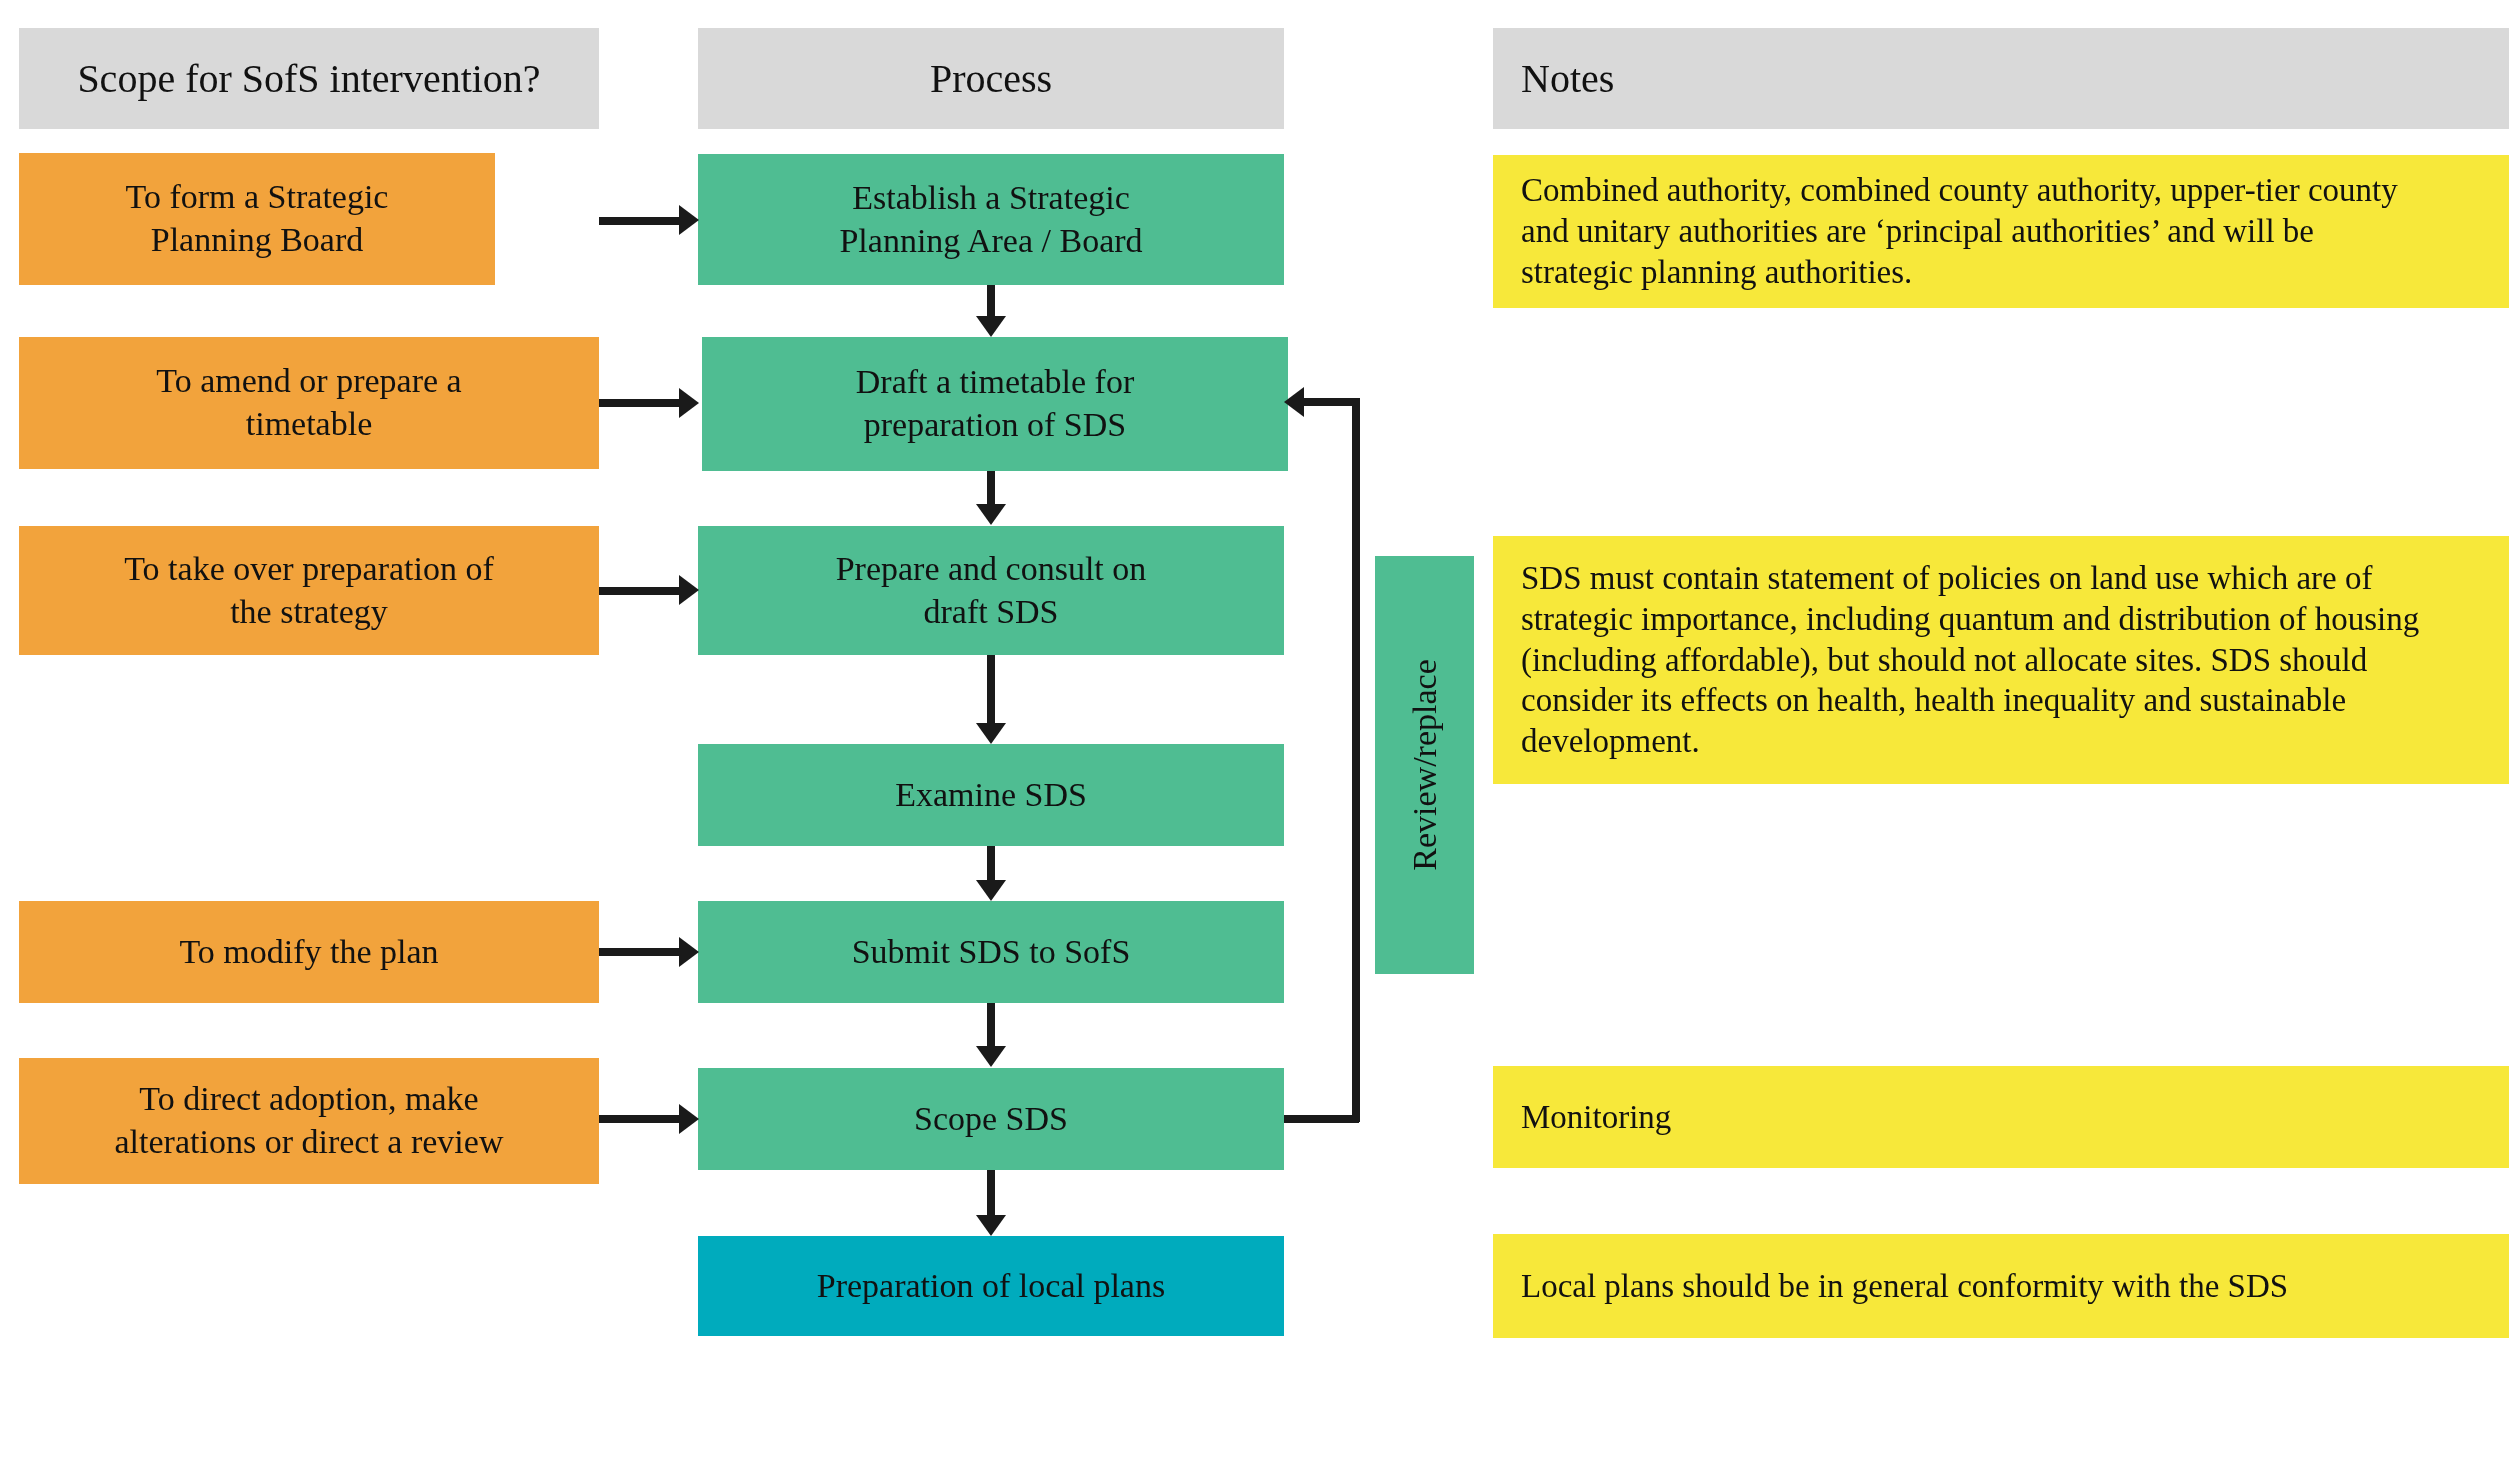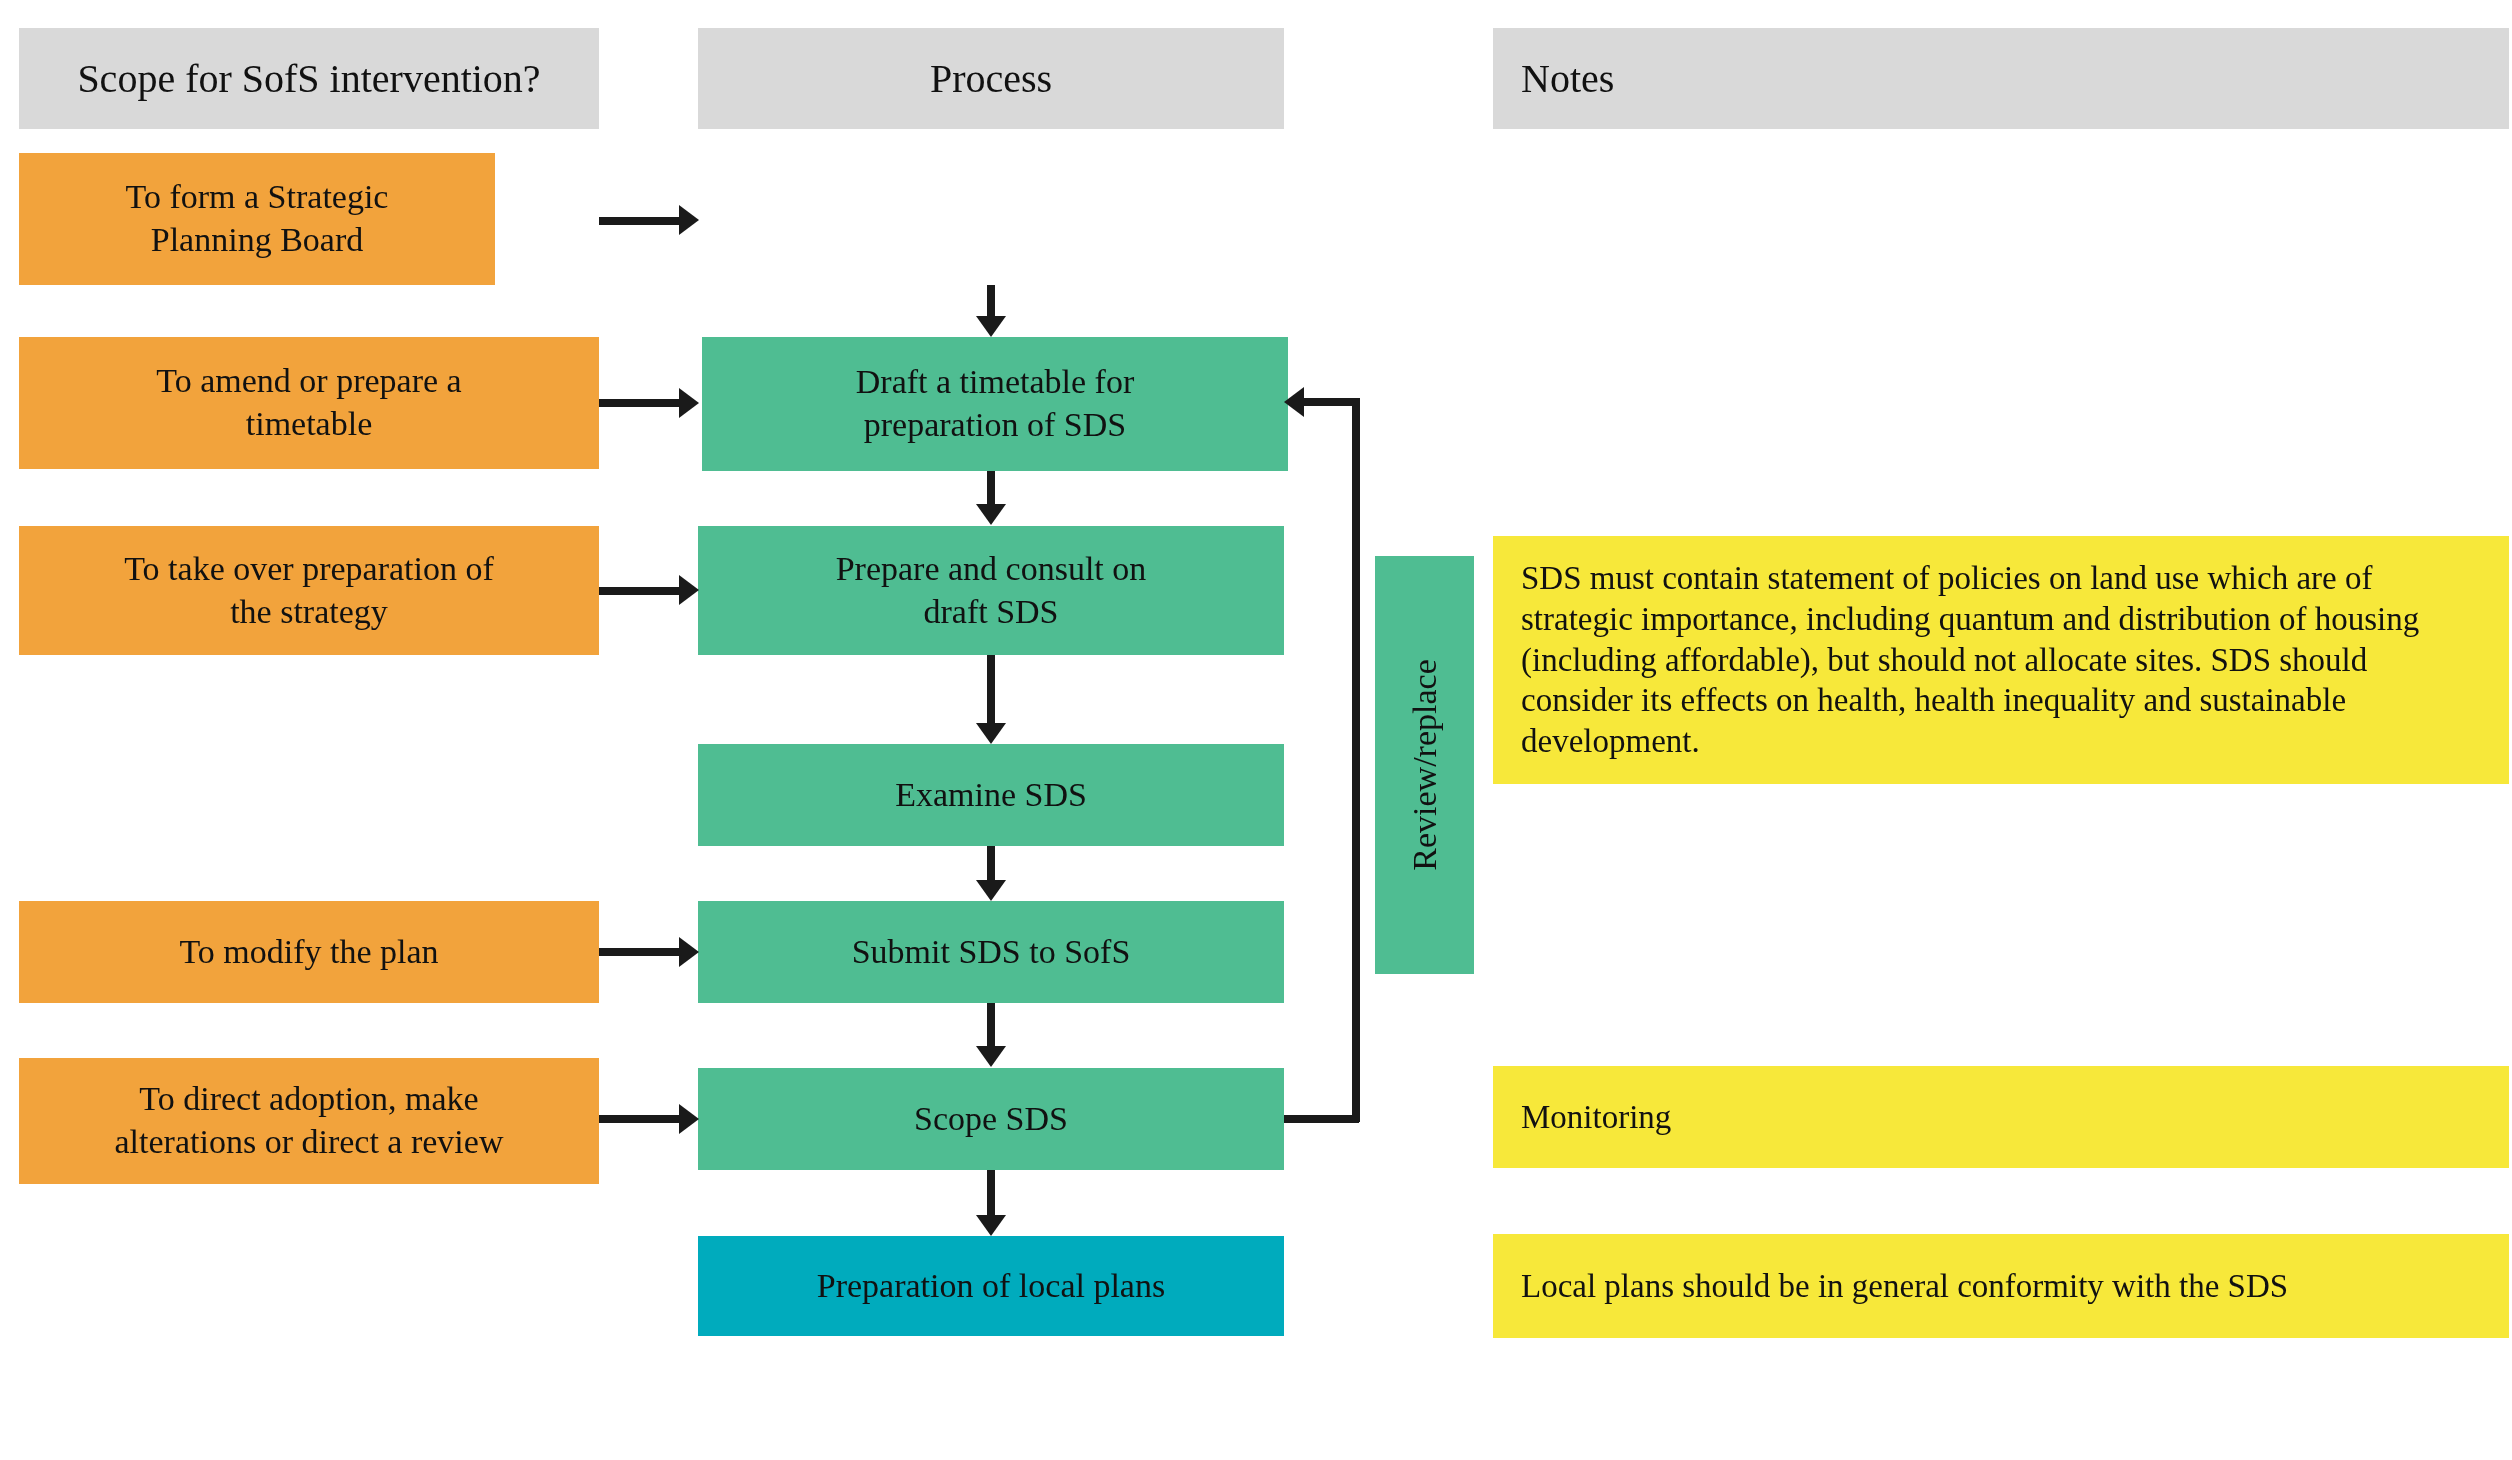--- a/index.html
+++ b/index.html
@@ -105,20 +105,23 @@
   <div class="box orange" style="left:19px;top:526px;width:580px;height:129px">
     <span class="lbl" style="max-width:402px">To take over preparation of the strategy</span>
   </div>
   <div class="box orange" style="left:19px;top:901px;width:580px;height:102px">
     <span class="lbl">To modify the plan</span>
   </div>
   <div class="box orange" style="left:19px;top:1058px;width:580px;height:126px">
     <span class="lbl" style="max-width:427px">To direct adoption, make alterations or direct a review</span>
   </div>
 
+  <div class="box green" style="left:698px;top:154px;width:586px;height:131px">
+    <span class="lbl" style="max-width:364px">Establish a Strategic Planning Area / Board</span>
+  </div>
   <div class="box green" style="left:702px;top:337px;width:586px;height:134px">
     <span class="lbl" style="max-width:352px">Draft a timetable for preparation of SDS</span>
   </div>
   <div class="box green" style="left:698px;top:526px;width:586px;height:129px">
     <span class="lbl" style="max-width:364px">Prepare and consult on draft SDS</span>
   </div>
   <div class="box green" style="left:698px;top:744px;width:586px;height:102px">
     <span class="lbl">Examine SDS</span>
   </div>
   <div class="box green" style="left:698px;top:901px;width:586px;height:102px">
@@ -128,20 +131,23 @@
     <span class="lbl">Scope SDS</span>
   </div>
   <div class="box teal" style="left:698px;top:1236px;width:586px;height:100px">
     <span class="lbl">Preparation of local plans</span>
   </div>
 
   <div class="review" style="left:1375px;top:556px;width:99px;height:418px">
     <span class="lbl">Review/replace</span>
   </div>
 
+  <div class="note" style="left:1493px;top:155px;width:1016px;height:153px">
+    <span>Combined authority, combined county authority, upper-tier county and unitary authorities are ‘principal authorities’ and will be strategic planning authorities.</span>
+  </div>
   <div class="note" style="left:1493px;top:536px;width:1016px;height:248px">
     <span>SDS must contain statement of policies on land use which are of strategic importance, including quantum and distribution of housing (including affordable), but should not allocate sites. SDS should consider its effects on health, health inequality and sustainable development.</span>
   </div>
   <div class="note" style="left:1493px;top:1066px;width:1016px;height:102px">
     <span>Monitoring</span>
   </div>
   <div class="note" style="left:1493px;top:1234px;width:1016px;height:104px">
     <span>Local plans should be in general conformity with the SDS</span>
   </div>
 

